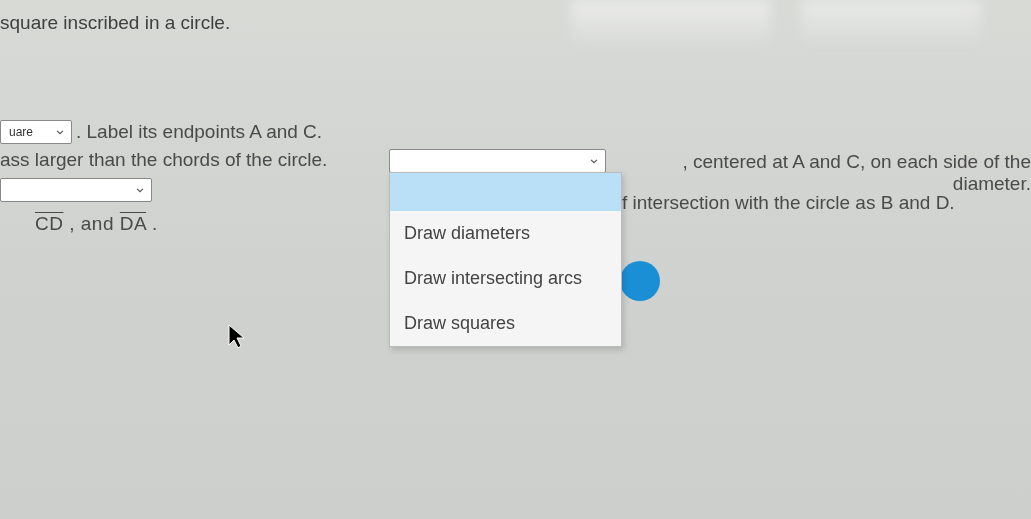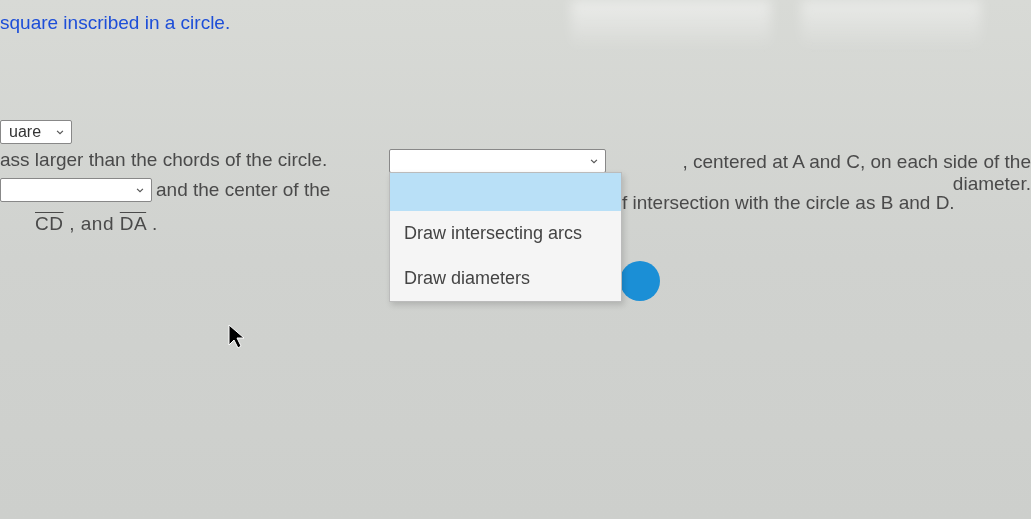--- a/index.html
+++ b/index.html
@@ -14,21 +14,21 @@
       overflow: hidden;
     }
     .content {
       position: relative;
       padding: 0;
     }
     .line1 {
       position: absolute;
       top: 12px;
       left: 0px;
-      color: #1d4ed8;
+      color: #404040;
     }
     .line2 {
       position: absolute;
       top: 120px;
       left: 0px;
       display: flex;
       align-items: center;
       gap: 4px;
     }
     .line3 {
@@ -59,21 +59,21 @@
       background: #fff;
       border: 1px solid #888;
       border-radius: 2px;
       padding: 1px 4px 1px 8px;
       height: 24px;
       vertical-align: middle;
     }
     .select-box.small { width: 72px; }
     .select-box.med { width: 152px; }
     .select-box.wide { width: 217px; }
-    .select-text { flex: 1; font-size: 16px; color: #333; text-align: left; }
+    .select-text { flex: 1; font-size: 12px; color: #333; text-align: left; }
     .chevron { width: 14px; height: 14px; }
     .select-wide-container {
       position: absolute;
       top: 149px;
       left: 389px;
     }
     .dropdown-panel {
       position: absolute;
       top: 172px;
       left: 389px;
@@ -151,20 +151,21 @@
 
   <div class="line1">square inscribed in a circle.</div>
 
   <div class="line2">
     <span class="select-box small">
       <span class="select-text">uare</span>
       <svg class="chevron" viewBox="0 0 24 24">
           <path d="M7 10l5 5 5-5" fill="none" stroke="#555" stroke-width="2"></path>
         </svg>
     </span>
+    <span>. Label its endpoints A and C.</span>
   </div>
 
   <div class="line3">
     <span>ass larger than the chords of the circle.</span>
   </div>
 
   <div class="select-wide-container">
     <span class="select-box wide">
       <span class="select-text"></span>
       <svg class="chevron" viewBox="0 0 24 24">
@@ -174,33 +175,33 @@
   </div>
 
   <div class="text-after-wide">, centered at A and C, on each side of the diameter.</div>
 
   <div class="line4">
     <span class="select-box med">
       <svg class="chevron" viewBox="0 0 24 24">
           <path d="M7 10l5 5 5-5" fill="none" stroke="#555" stroke-width="2"></path>
         </svg>
     </span>
-    <span>and the center of the</span>
   </div>
 
   <div class="text-after-wide2">f intersection with the circle as B and D.</div>
 
   <div class="line5 segments">
     <span class="ov">CD</span><span> , and </span><span class="ov">DA</span><span> .</span>
   </div>
 
   <div class="dropdown-panel">
     <div class="dropdown-item blank highlighted"></div>
+    <div class="dropdown-item">Draw diameters</div>
     <div class="dropdown-item">Draw intersecting arcs</div>
-    <div class="dropdown-item">Draw diameters</div>
+    <div class="dropdown-item">Draw squares</div>
   </div>
 
   <div class="blue-dot"></div>
 
   <div class="cursor">
     <svg width="22" height="28" viewBox="0 0 22 28">
       <path d="M2 2 L2 22 L7 17 L11 25 L14 23 L10 15 L17 15 Z" fill="#000" stroke="#fff" stroke-width="1"></path>
     </svg>
   </div>
 

